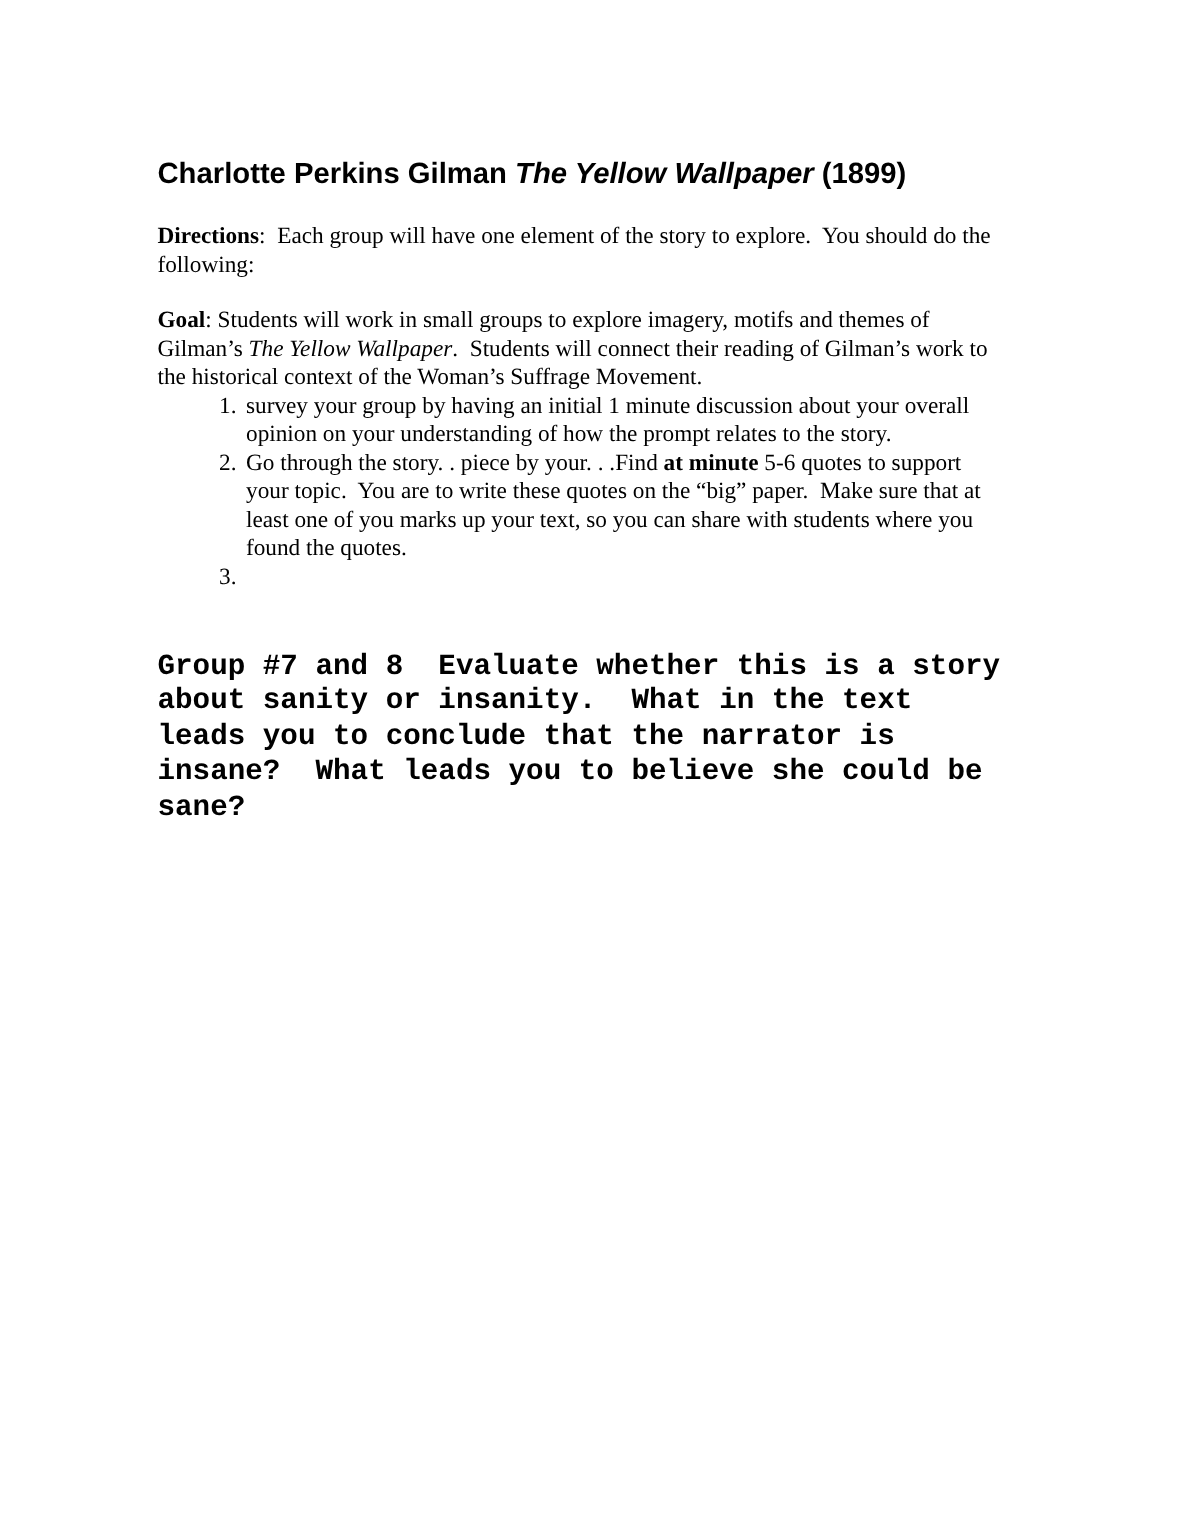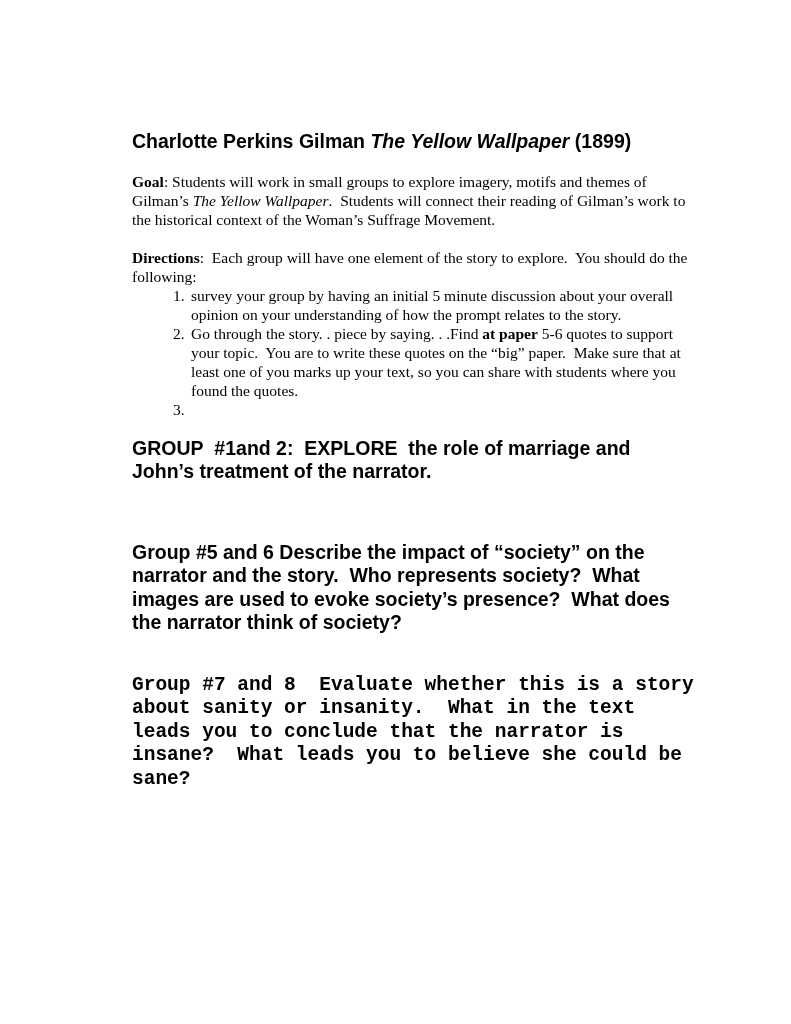--- a/index.html
+++ b/index.html
@@ -11,24 +11,23 @@
     position: relative;
     width: 791px;
     height: 1024px;
     background: #ffffff;
     overflow: hidden;
     color: #000000;
     font-family: "Liberation Serif", serif;
   }
   .content {
     position: absolute;
-    left: 132px;
+    left: 105px;
     top: 0;
     width: 562px;
-    margin-top: 25px;
   }
   .doc-title {
     font-family: "Liberation Sans", sans-serif;
     font-weight: bold;
     font-size: 19.5px;
     line-height: 23.5px;
     margin: 105px 0 0 0;
   }
   .doc-title span { white-space: pre-wrap; }
   .body-text {
@@ -70,36 +69,34 @@
   .g4 { margin-top: 39px; font-family: Liberation Mono, monospace; }
 </style>
 </head>
 <body>
 
 <div class="page">
   <div class="content">
 
     <h1 class="doc-title"><span>Charlotte Perkins Gilman </span><span class="i">The Yellow Wallpaper</span><span> (1899)</span></h1>
 
+    <p class="body-text directions-para"><span class="b">Directions</span><span>:&nbsp; Each group will have one element of the story to explore.&nbsp; You should do the following:</span></p>
+
     <p class="body-text goal-para"><span class="b">Goal</span><span>: Students will work in small groups to explore imagery, motifs and themes of Gilman’s </span><span class="i">The Yellow Wallpaper</span><span>.&nbsp; Students will connect their reading of Gilman’s work to the historical context of the Woman’s Suffrage Movement.</span></p>
-
-    <p class="body-text directions-para"><span class="b">Directions</span><span>:&nbsp; Each group will have one element of the story to explore.&nbsp; You should do the following:</span></p>
 
     <div class="dir-list">
       <div class="li">
         <span class="num">1.</span>
-        <span class="txt">survey your group by having an initial 5 minute discussion about your overall opinion on your understanding of how the prompt relates to the story.</span>
+        <span class="txt">survey your group by having an initial 1 minute discussion about your overall opinion on your understanding of how the prompt relates to the story.</span>
       </div>
       <div class="li">
         <span class="num">2.</span>
-        <span class="txt"><span>Go through the story. . piece by saying. . .Find </span><span class="b">at paper</span><span> 5-6 quotes to support your topic.&nbsp; You are to write these quotes on the “big” paper.&nbsp; Make sure that at least one of you marks up your text, so you can share with students where you found the quotes.</span></span>
+        <span class="txt"><span>Go through the story. . piece by your. . .Find </span><span class="b">at minute</span><span> 5-6 quotes to support your topic.&nbsp; You are to write these quotes on the “big” paper.&nbsp; Make sure that at least one of you marks up your text, so you can share with students where you found the quotes.</span></span>
       </div>
       <div class="li">
         <span class="num">3.</span>
       </div>
     </div>
 
-    <h2 class="grp g1">GROUP&nbsp; #1and 2:&nbsp; EXPLORE&nbsp; the role of marriage and John’s treatment of the narrator.</h2>
-    <h2 class="grp g3">Group #5 and 6 Describe the impact of “society” on the narrator and the story.&nbsp; Who represents society?&nbsp; What images are used to evoke society’s presence?&nbsp; What does the narrator think of society?</h2>
     <h2 class="grp g4">Group #7 and 8&nbsp; Evaluate whether this is a story about sanity or insanity.&nbsp; What in the text leads you to conclude that the narrator is insane?&nbsp; What leads you to believe she could be sane?</h2>
 
   </div>
 </div>
 
 </body></html>

